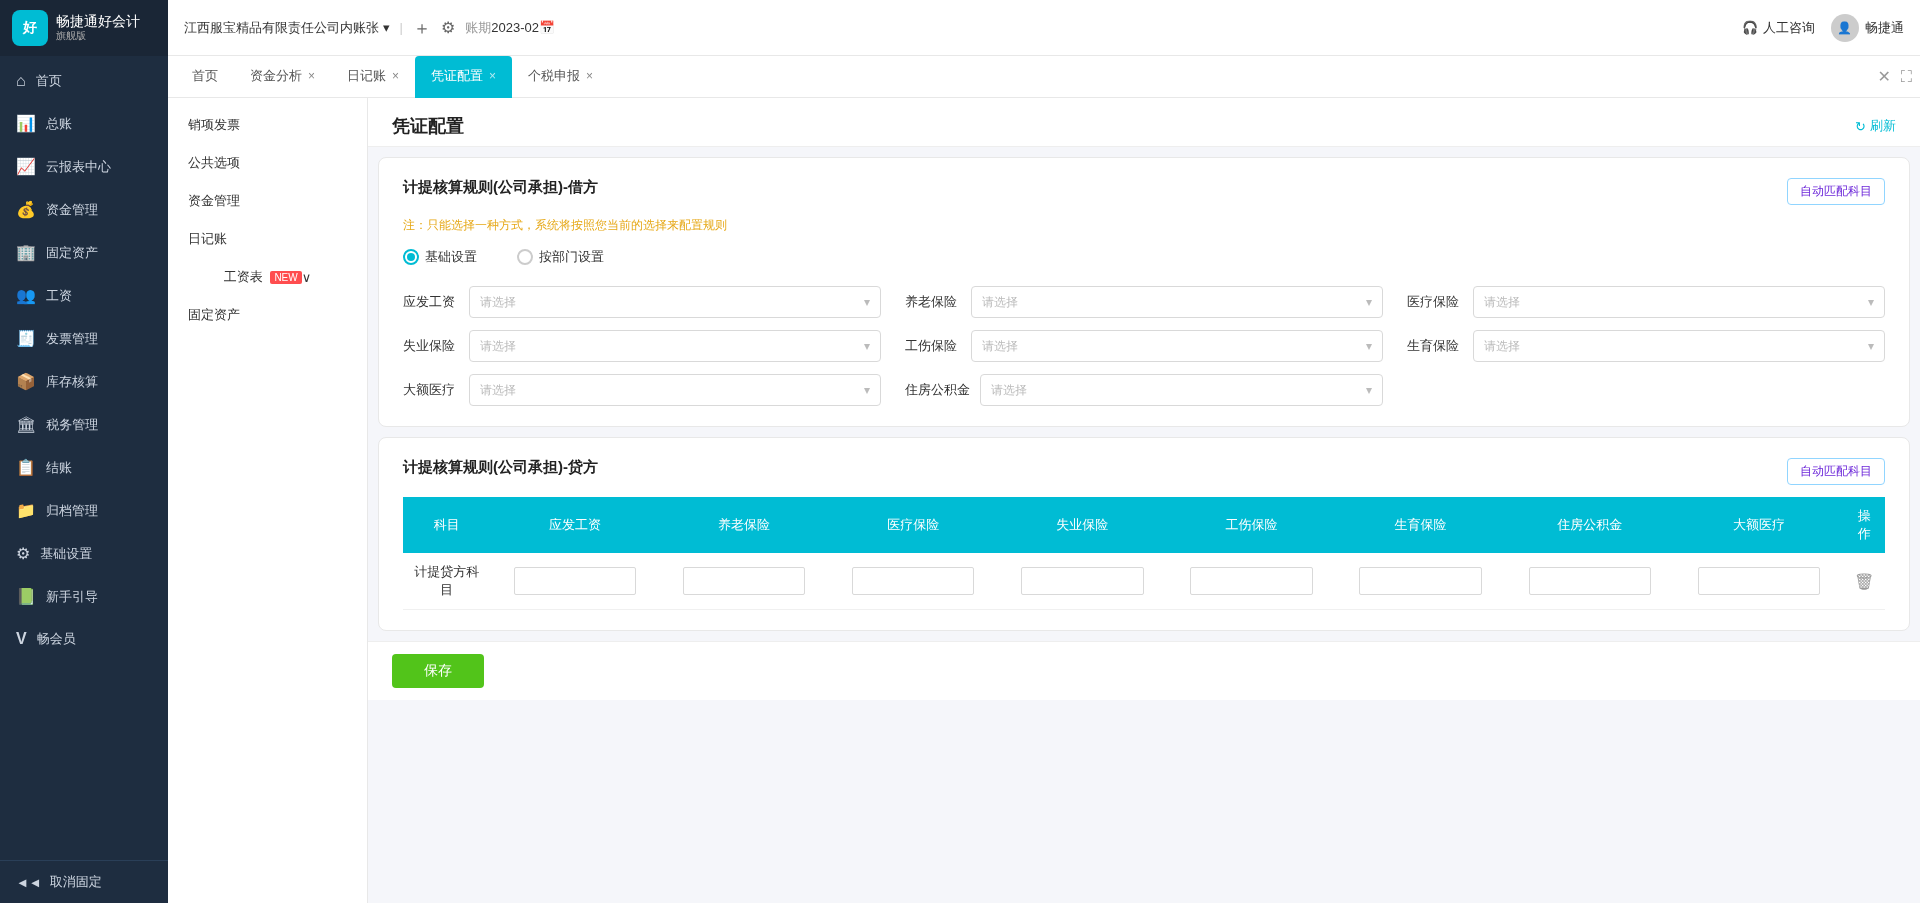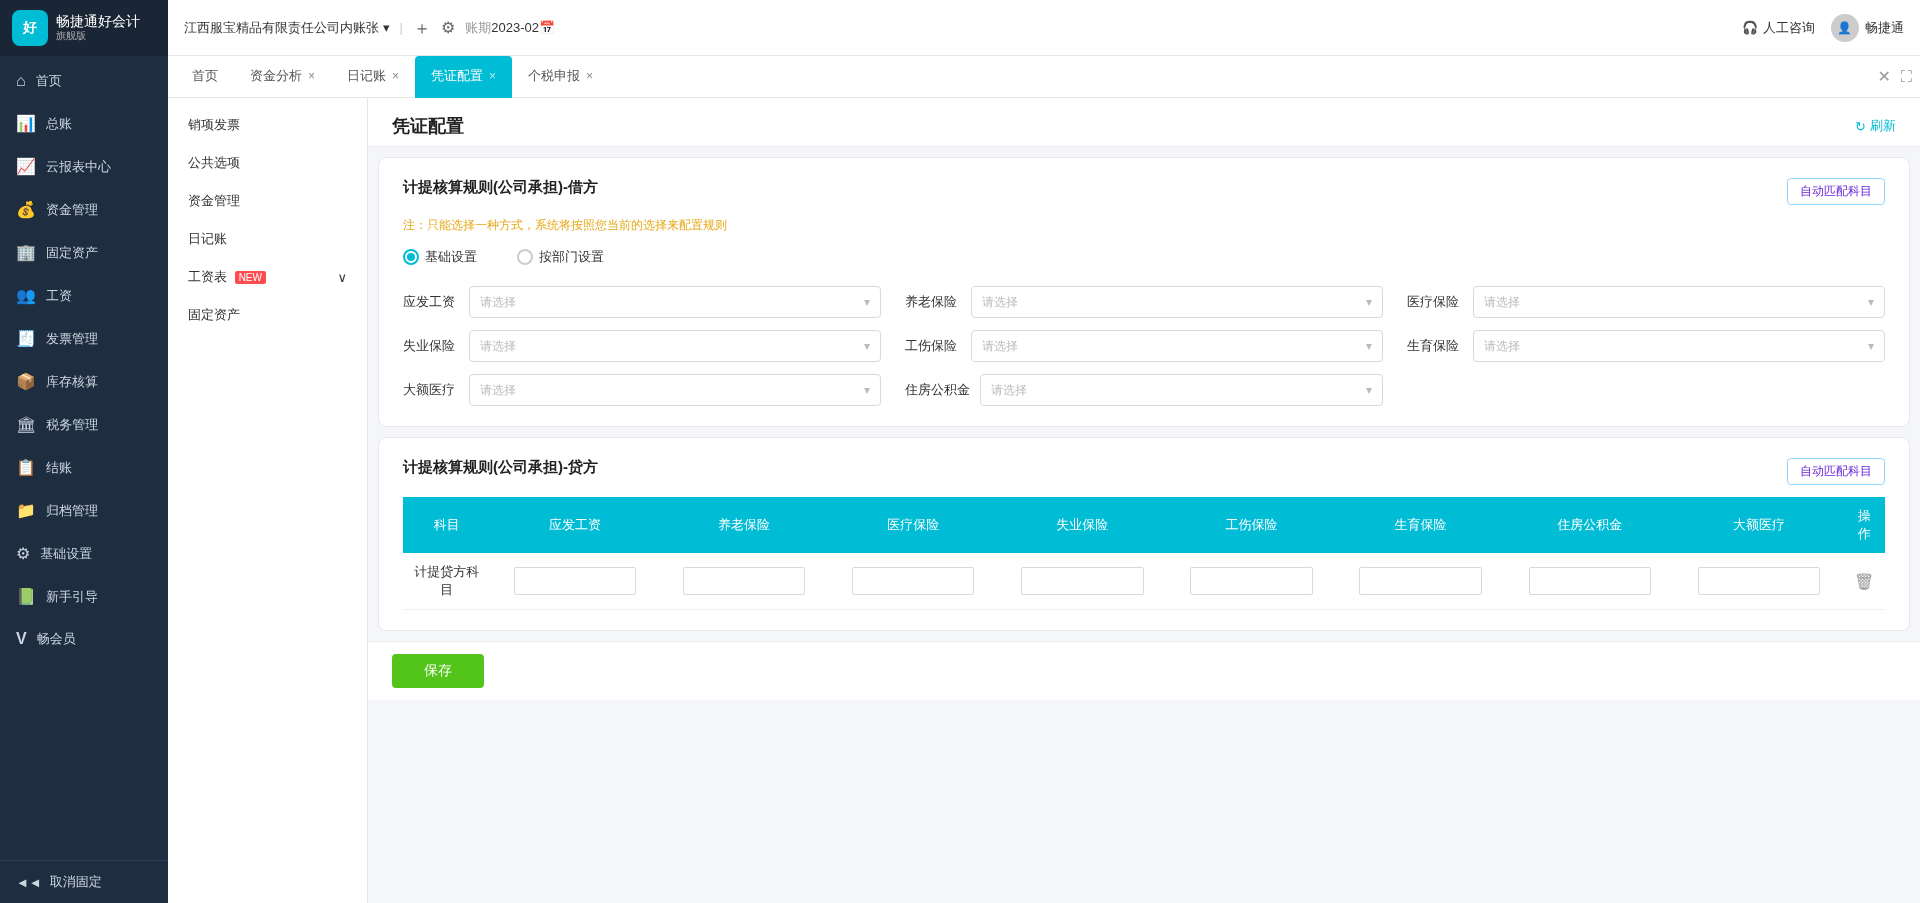--- a/index.html
+++ b/index.html
@@ -139,21 +139,21 @@
     .left-nav-item.active {
       background: #00bcd4;
       color: #fff;
     }
     .left-nav-group {
       display: flex; align-items: center;
       padding: 10px 20px;
       font-size: 13px;
       color: #333;
       cursor: pointer;
-      justify-content: space-between;
+      justify-content: center;
     }
     .left-nav-group .new-badge {
       font-size: 10px; background: #ff4d4f; color: #fff;
       border-radius: 2px; padding: 1px 4px; margin-left: 4px;
     }
     .left-nav-sub {
       padding-left: 20px;
     }
     .left-nav-sub .left-nav-item { padding-left: 30px; }
 

